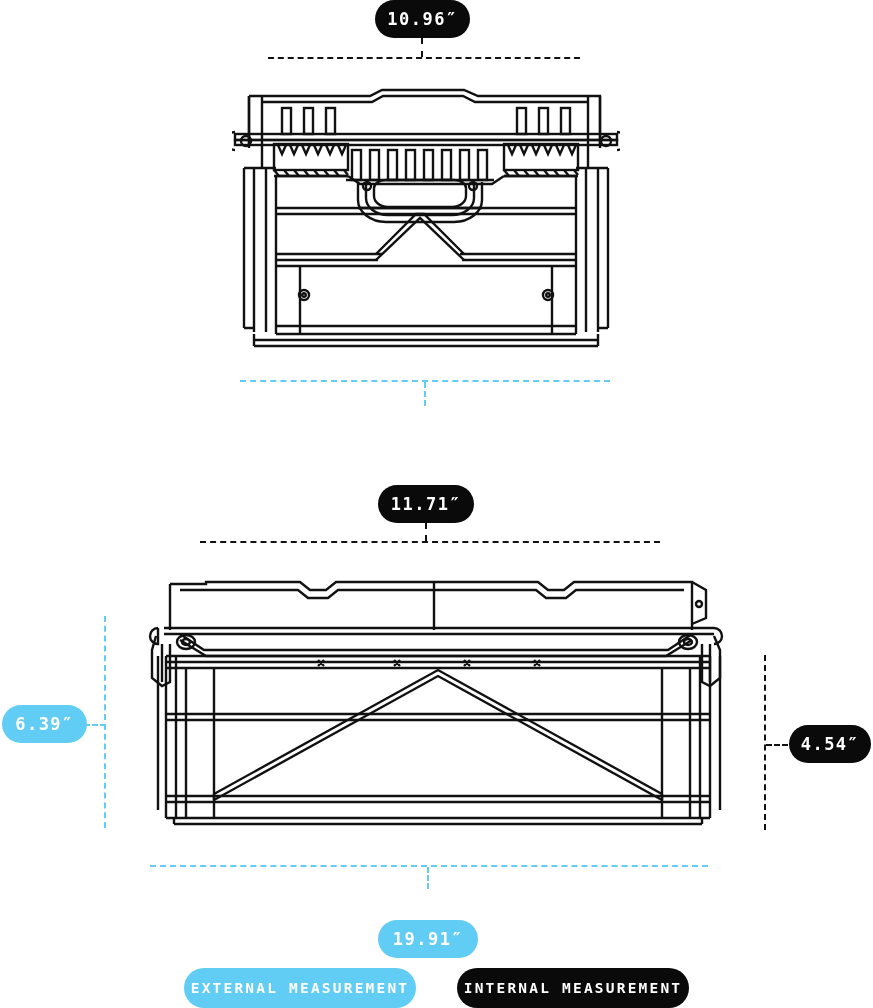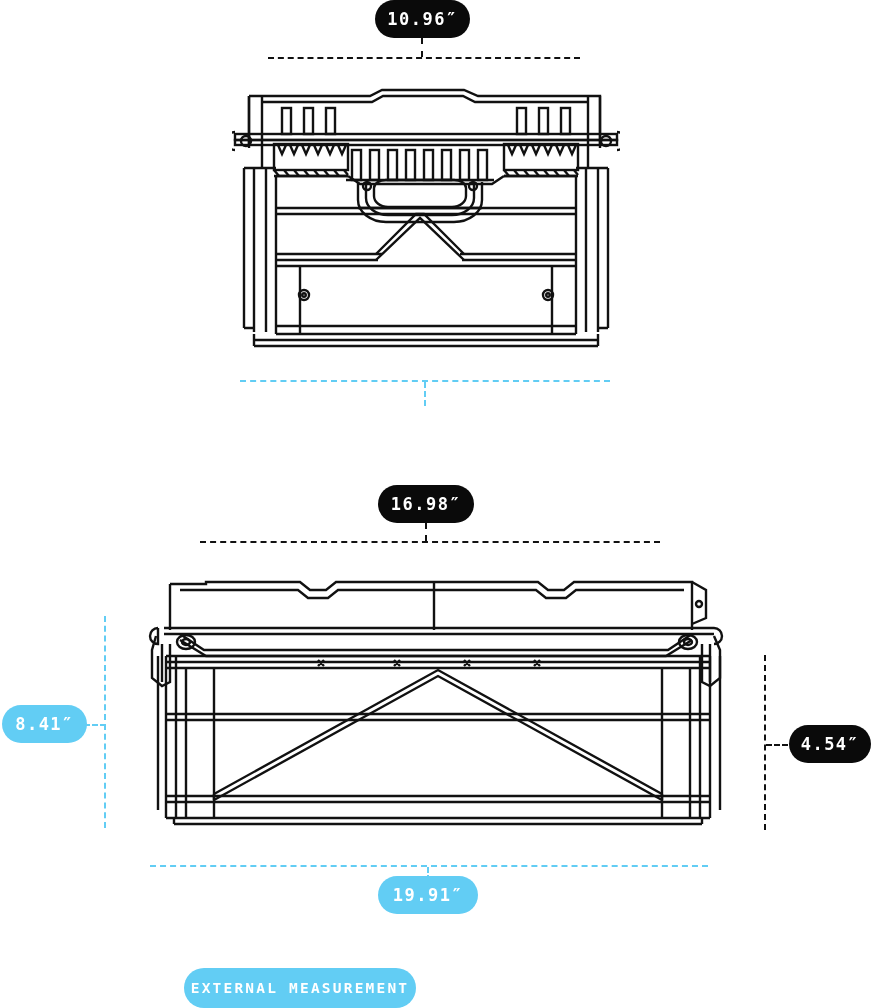--- a/index.html
+++ b/index.html
@@ -190,21 +190,21 @@
         <path d="M22,246 L22,258 M366,246 L366,258"></path>
       </g>
     </svg>
   </div>
 
   <div class="gline h ext" style="left:240px; top:380px; width:370px;"></div>
 
   <div class="stub v ext" style="left:424px; top:382px; height:24px;"></div>
 
 
-  <div class="badge dim internal" style="left:378px; top:485px; width:96px;">16.98″</div>
+  <div class="badge dim internal" style="left:378px; top:485px; width:96px;">11.71″</div>
 
   <div class="stub v" style="left:425px; top:523px; height:18px;"></div>
 
   <div class="gline h" style="left:200px; top:541px; width:460px;"></div>
 
   <div class="drawing" style="left:148px; top:578px;">
     <svg width="582" height="252" viewBox="0 0 582 252" xmlns="http://www.w3.org/2000/svg">
       <g fill="none" stroke="#111111" stroke-width="2.4" stroke-linejoin="miter" stroke-linecap="butt">
 
         <path d="M22,6 L22,52 M22,6 L58,6 L58,4 L152,4 L162,12 L178,12 L188,4 L390,4 L400,12 L416,12 L426,4 L544,4 L544,52"></path>
@@ -257,26 +257,27 @@
 
         <path d="M18,240 L562,240"></path>
         <path d="M26,246 L554,246"></path>
         <path d="M26,240 L26,246 M554,240 L554,246"></path>
       </g>
     </svg>
   </div>
 
   <div class="gline v ext" style="left:104px; top:616px; width:0; height:212px;"></div>
   <div class="stub h ext" style="left:84px; top:724px; width:22px;"></div>
-  <div class="badge dim external" style="left:2px; top:705px; width:85px;">8.41″</div>
+  <div class="badge dim external" style="left:2px; top:705px; width:85px;">6.39″</div>
 
   <div class="gline v" style="left:764px; top:655px; width:0; height:175px;"></div>
   <div class="stub h" style="left:766px; top:744px; width:22px;"></div>
   <div class="badge dim internal" style="left:789px; top:725px; width:82px;">4.54″</div>
 
   <div class="gline h ext" style="left:150px; top:865px; width:558px;"></div>
   <div class="stub v ext" style="left:427px; top:867px; height:22px;"></div>
-  <div class="badge dim external" style="left:378px; top:876px; width:100px;">19.91″</div>
+  <div class="badge dim external" style="left:378px; top:920px; width:100px;">19.91″</div>
 
   <div class="badge legend external" style="left:184px; top:968px; width:232px;">EXTERNAL MEASUREMENT</div>
 
+  <div class="badge legend internal" style="left:457px; top:968px; width:232px;">INTERNAL MEASUREMENT</div>
 
 </div>
 
 </body></html>

